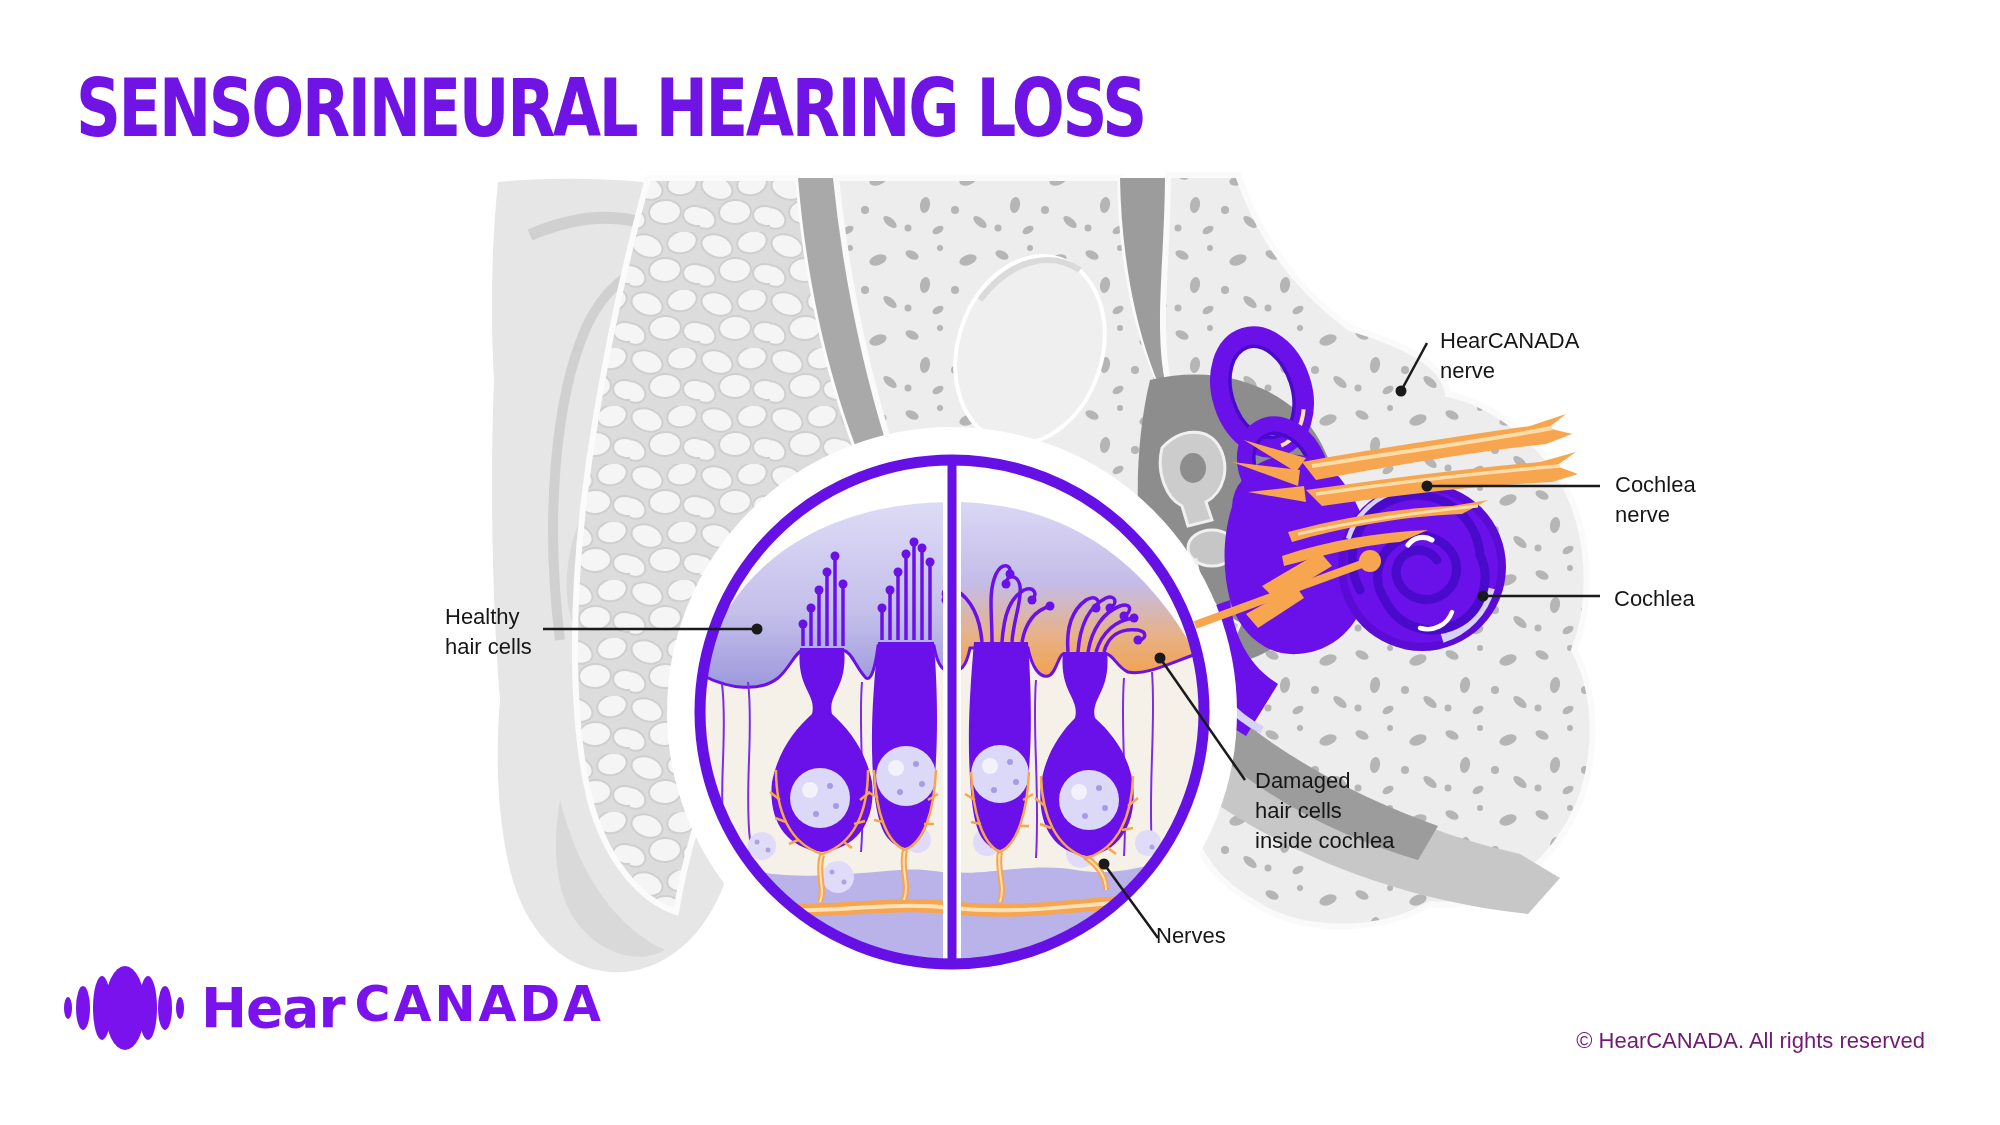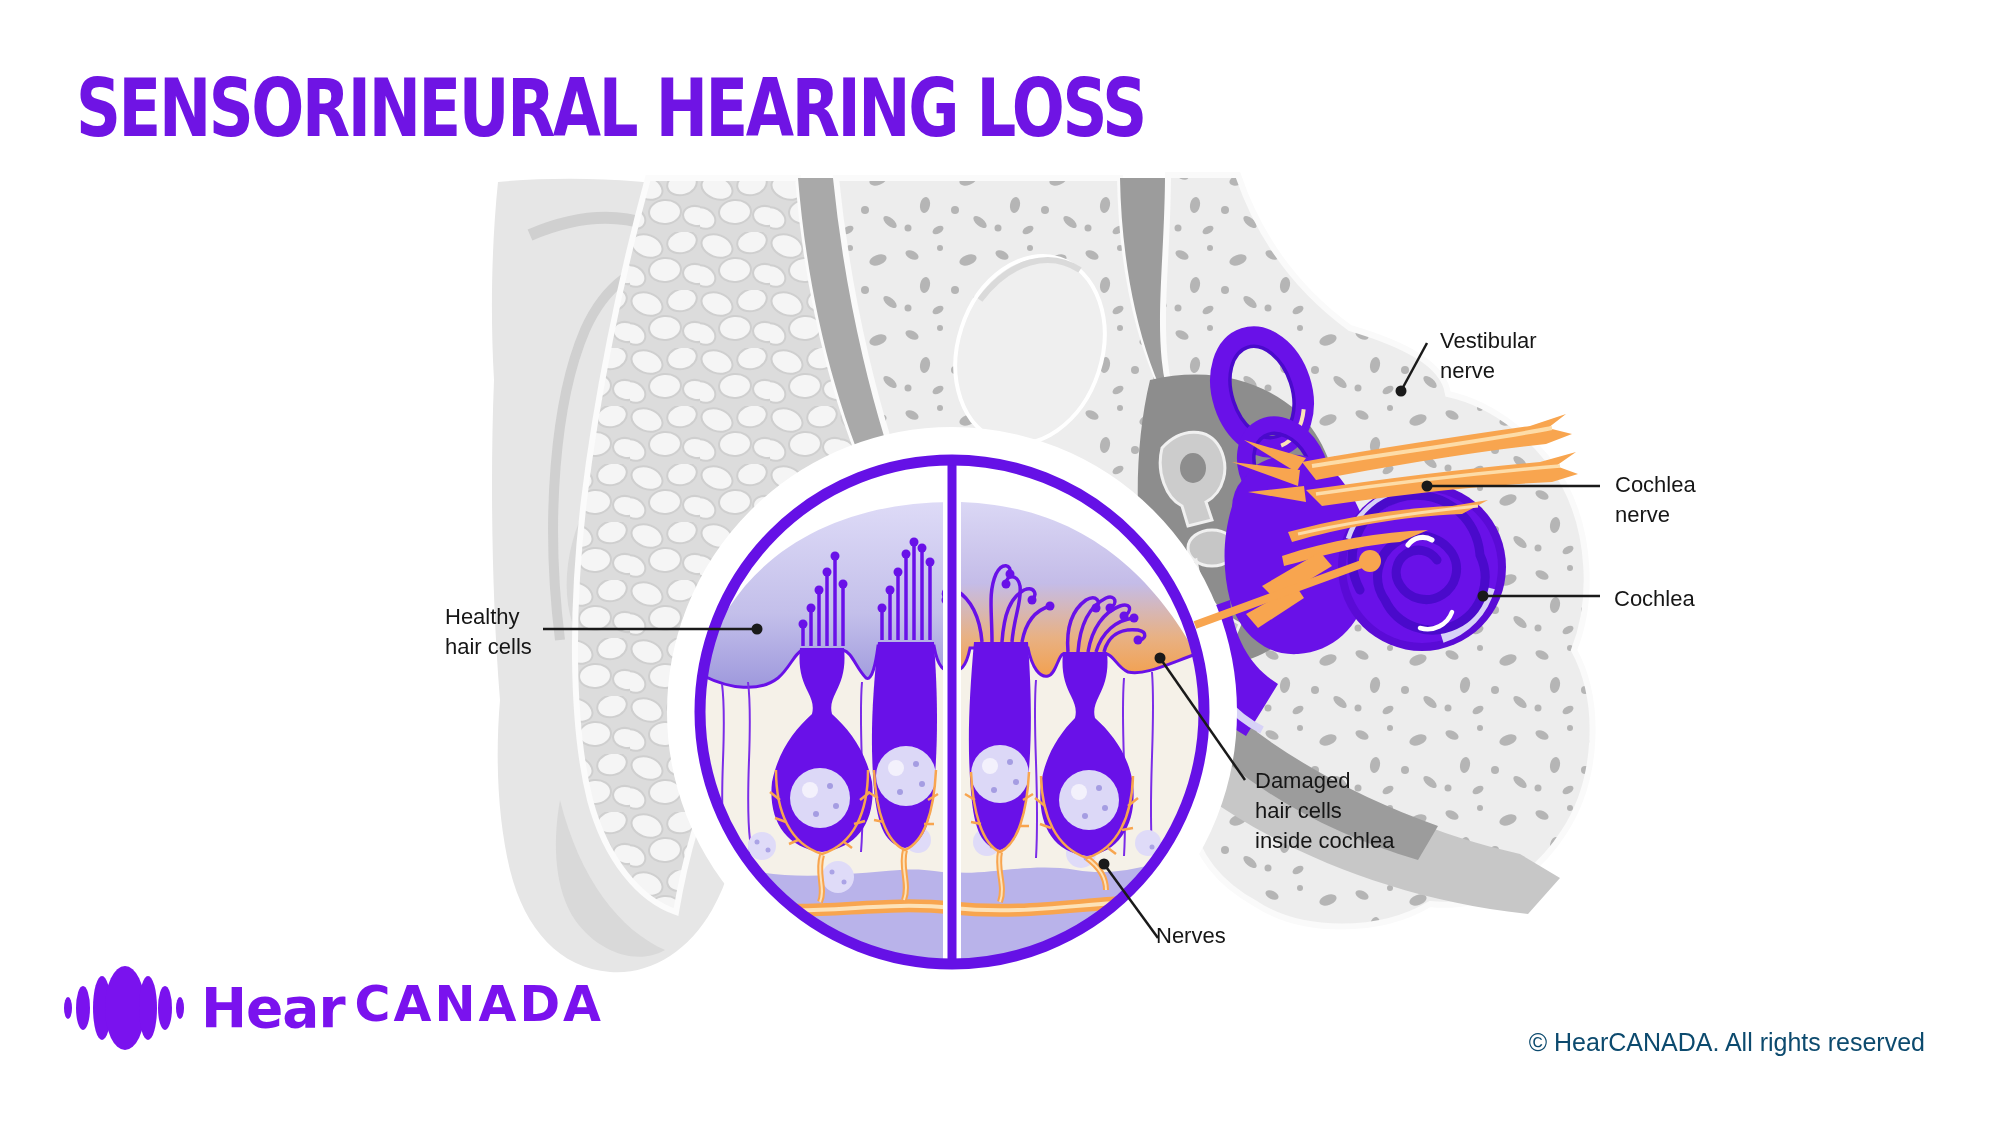--- a/index.html
+++ b/index.html
@@ -8,21 +8,21 @@
   .label{position:absolute;color:#161616;font-size:22px;line-height:1.36;white-space:pre-line;
          font-family:"Liberation Sans",sans-serif;}
   #page-title{position:absolute;left:76px;top:62px;color:#6F14E4;font-weight:bold;
         font-family:"DejaVu Sans","Liberation Sans",sans-serif;font-size:80px;letter-spacing:-3px;
         transform:scaleX(0.78);transform-origin:left top;white-space:nowrap;}
   #logo{position:absolute;left:62px;top:958px;display:flex;align-items:center;}
   #logo .wordmark{display:flex;align-items:flex-start;margin-left:14px;color:#7A12EE;
         font-family:"DejaVu Sans","Liberation Sans",sans-serif;}
   #logo .bold{font-size:55px;font-weight:bold;letter-spacing:-1px;}
   #logo .light{font-size:49px;font-weight:bold;letter-spacing:3px;margin-left:10px;}
-  #copyright{position:absolute;right:75px;top:1028px;color:#0c4a6e;font-size:25px;
+  #copyright{position:absolute;right:75px;top:1028px;color:#701a75;font-size:22px;
         font-family:"Liberation Sans",sans-serif;}
 </style>
 </head>
 <body>
 
 <div id="stage">
 
 <svg id="art" width="2000" height="1125" viewBox="0 0 2000 1125">
   <defs>
     <pattern id="bubbles" patternUnits="userSpaceOnUse" width="70" height="58">
@@ -358,21 +358,21 @@
         <circle cx="1401" cy="391" r="5.5"></circle>
         <circle cx="1427" cy="486" r="5.5"></circle>
     <circle cx="1483" cy="596" r="5.5"></circle>
         <circle cx="1160" cy="658" r="5.5"></circle>
         <circle cx="1104" cy="864" r="5.5"></circle>
   </g>
 </svg>
 
 <div id="page-title">SENSORINEURAL HEARING LOSS</div>
 
-<div class="label" style="left:1440px;top:326px;">Vestibular
+<div class="label" style="left:1440px;top:326px;">HearCANADA
 nerve</div>
 <div class="label" style="left:1615px;top:470px;">Cochlea
 nerve</div>
 <div class="label" style="left:1614px;top:584px;">Cochlea</div>
 <div class="label" style="left:445px;top:602px;">Healthy
 hair cells</div>
 <div class="label" style="left:1255px;top:766px;">Damaged
 hair cells
 inside cochlea</div>
 <div class="label" style="left:1156px;top:921px;">Nerves</div>

